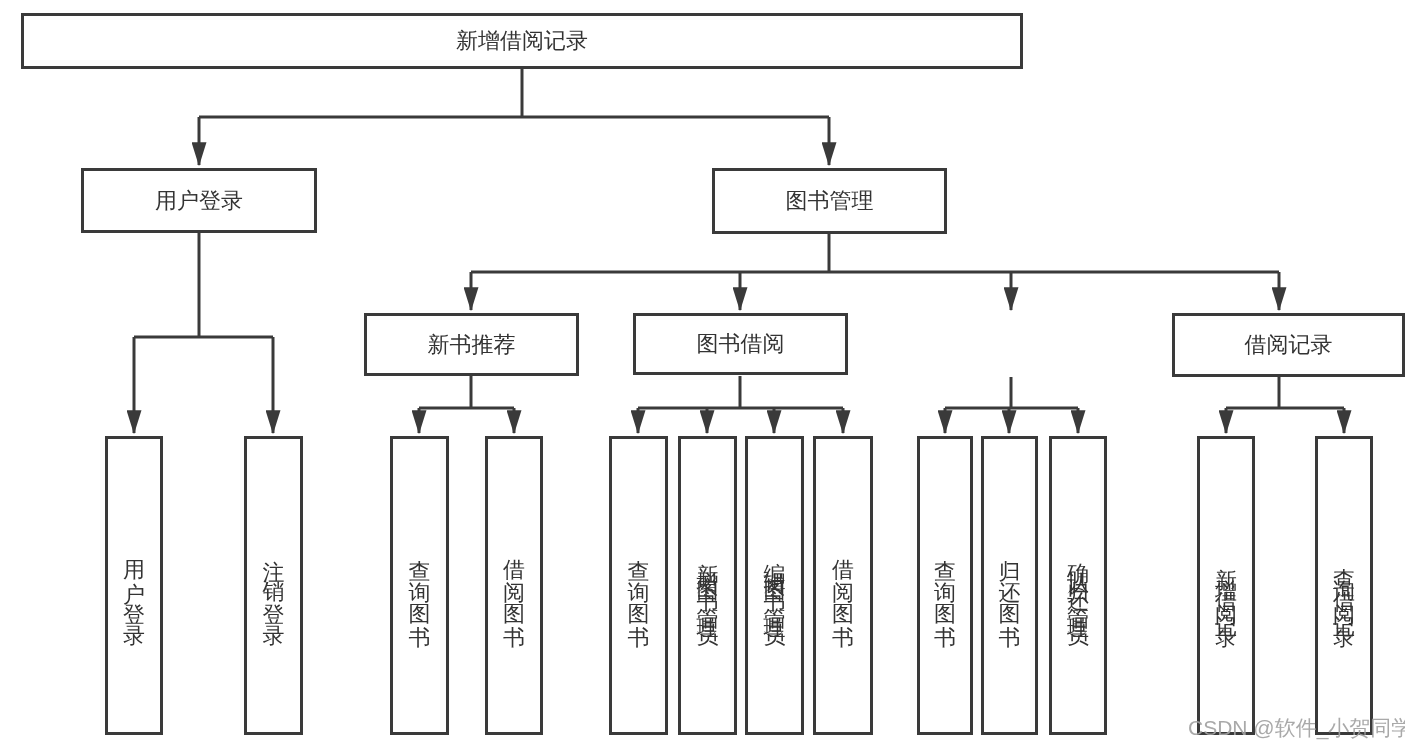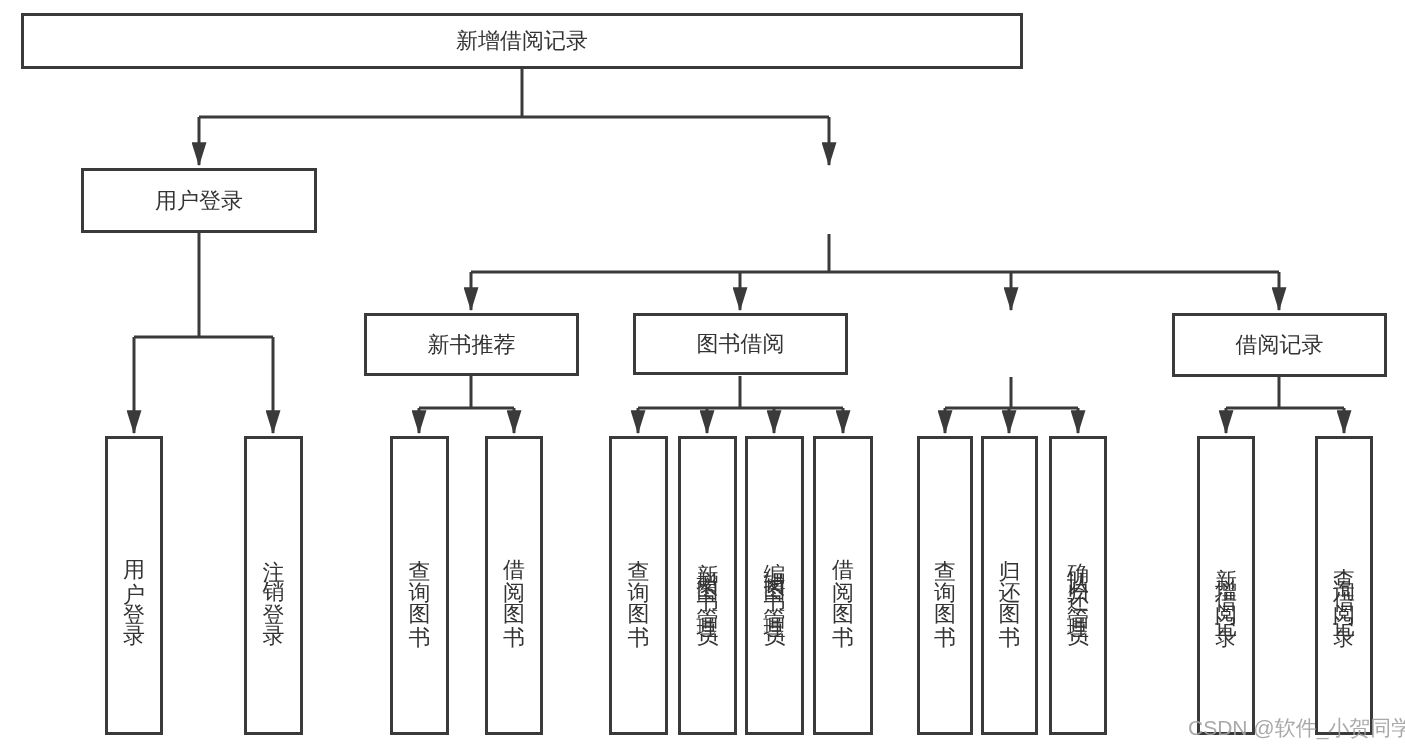--- a/index.html
+++ b/index.html
@@ -49,21 +49,21 @@
   .sp-md span { letter-spacing: 12px; }
   .sp-sm span { letter-spacing: 9px; }
 
   
   #n-root    { left: 21px;  top: 13px;  width: 1002px; height: 56px; }
   #n-login   { left: 81px;  top: 168px; width: 236px;  height: 65px; }
   #n-mgmt    { left: 712px; top: 168px; width: 235px;  height: 66px; }
   #n-newbook { left: 364px; top: 313px; width: 215px;  height: 63px; }
   #n-borrow  { left: 633px; top: 313px; width: 215px;  height: 62px; }
   #n-current { left: 904px; top: 313px; width: 214px;  height: 64px; }
-  #n-records { left: 1172px;top: 313px; width: 215px;  height: 64px; }
+  #n-records { left: 1172px;top: 313px; width: 233px;  height: 64px; }
 
   #n-login-user  { left: 105px;  width: 58px; }
   #n-login-out   { left: 244px;  width: 59px; }
   #n-nb-query    { left: 390px;  width: 59px; }
   #n-nb-borrow   { left: 485px;  width: 58px; }
   #n-bw-query    { left: 609px;  width: 59px; }
   #n-bw-add      { left: 678px;  width: 59px; }
   #n-bw-edit     { left: 745px;  width: 59px; }
   #n-bw-borrow   { left: 813px;  width: 60px; }
   #n-cb-query    { left: 917px;  width: 56px; }
@@ -152,20 +152,23 @@
     </g>
   </svg>
 
   <div class="node" id="n-root">
     <span>新增借阅记录</span>
   </div>
 
   <div class="node" id="n-login">
     <span>用户登录</span>
   </div>
+  <div class="node" id="n-mgmt">
+    <span>图书管理</span>
+  </div>
 
   <div class="node" id="n-newbook">
     <span>新书推荐</span>
   </div>
   <div class="node" id="n-borrow">
     <span>图书借阅</span>
   </div>
   <div class="node" id="n-records">
     <span>借阅记录</span>
   </div>

